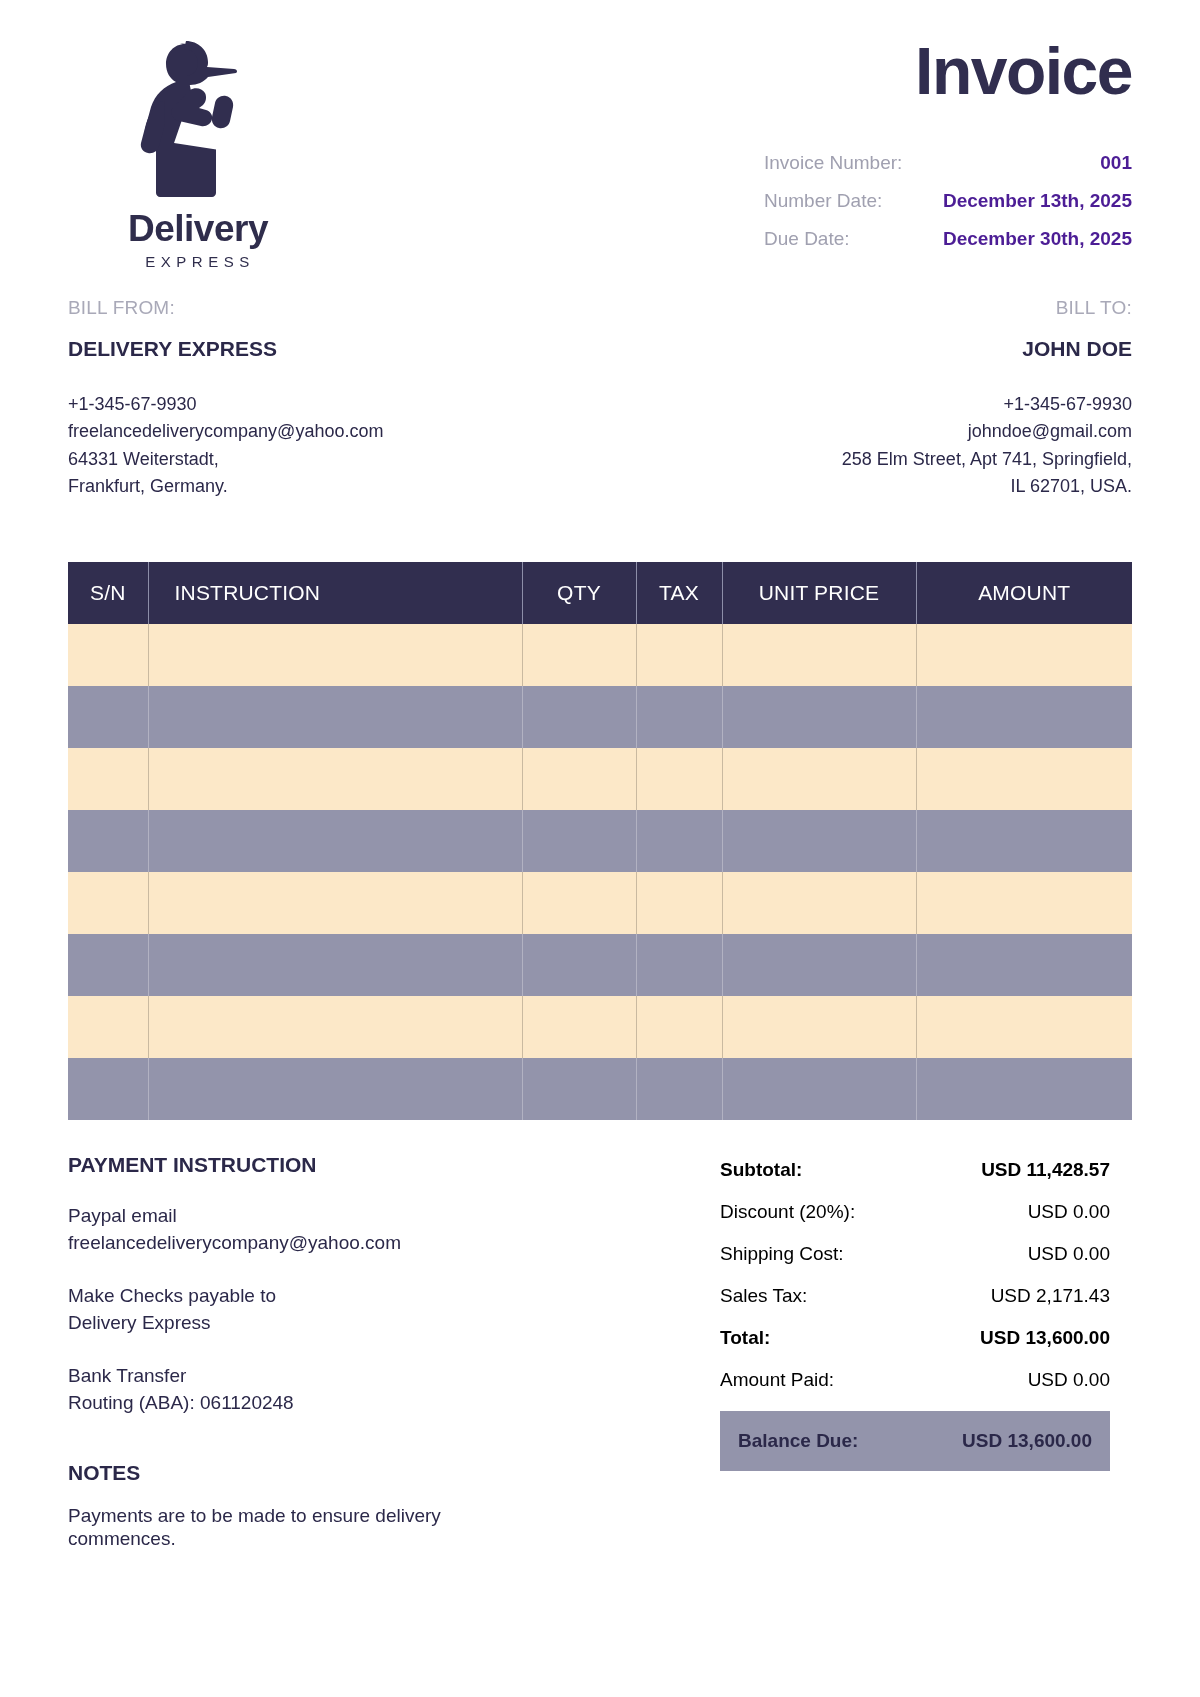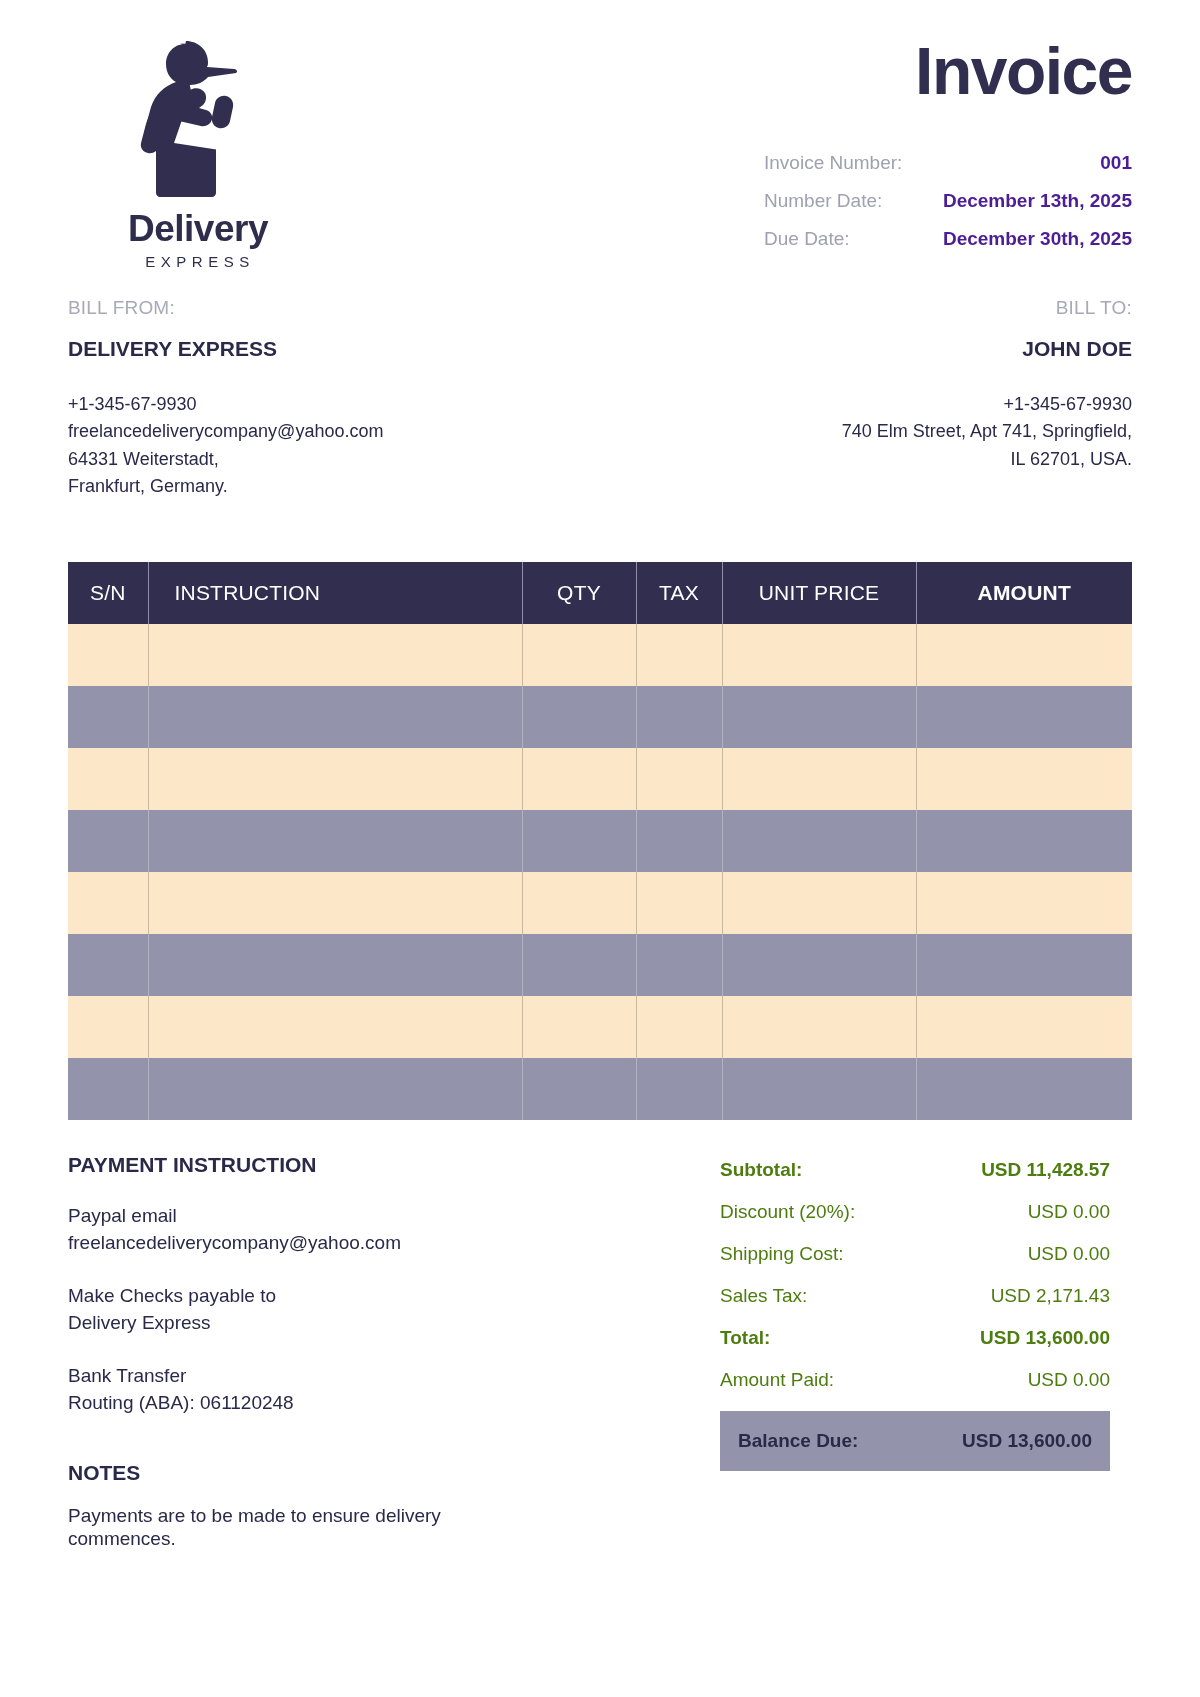--- a/index.html
+++ b/index.html
@@ -131,21 +131,21 @@
   }
   table.items th {
     background: #312e4f;
     color: #ffffff;
     font-size: 21px;
     font-weight: normal;
     height: 62px;
     border-right: 1px solid #8d8ea8;
     letter-spacing: 0.2px;
   }
-  table.items th:last-child { border-right: none; font-weight: bold; }
+  table.items th:last-child { border-right: none; }
   table.items th.c-sn { width: 80px; }
   table.items th.c-desc { width: 374px; text-align: left; padding-left: 26px; }
   table.items th.c-qty { width: 114px; }
   table.items th.c-tax { width: 86px; }
   table.items th.c-unit { width: 194px; }
   table.items th.c-amt { width: 216px; }
 
   table.items td {
     height: 62px;
     border-right: 1px solid #c9b9a0;
@@ -188,21 +188,21 @@
     line-height: 1.18;
     max-width: 430px;
   }
 
   .totals-col { width: 390px; padding-top: 6px; }
   .tot-row {
     display: flex;
     justify-content: space-between;
     align-items: baseline;
     font-size: 19px;
-    color: #4d7c0f;
+    color: #000000;
     margin-bottom: 20px;
   }
   .tot-row.bold .tot-label,
   .tot-row.bold .tot-value { font-weight: bold; }
   .balance-row {
     display: flex;
     justify-content: space-between;
     align-items: center;
     background: #9394ab;
     height: 60px;
@@ -263,21 +263,22 @@
       <div class="bill-line">+1-345-67-9930</div>
       <div class="bill-line">freelancedeliverycompany@yahoo.com</div>
       <div class="bill-line">64331 Weiterstadt,</div>
       <div class="bill-line">Frankfurt, Germany.</div>
     </div>
 
     <div class="bill-col right">
       <div class="bill-head">BILL TO:</div>
       <div class="bill-name">JOHN DOE</div>
       <div class="bill-line">+1-345-67-9930</div>
-      <div class="bill-line">740 Elm Street, Apt 741, Springfield,</div>
+      <div class="bill-line">johndoe@gmail.com</div>
+      <div class="bill-line">258 Elm Street, Apt 741, Springfield,</div>
       <div class="bill-line">IL 62701, USA.</div>
     </div>
   </div>
 
   <div class="table-wrap">
 
     <div class="watermark">
       <svg class="wm-mark" width="96" height="134" viewBox="0 0 120 168">
         <path fill="#f5e9d4" d="M47 6c-11 0-19 9-19 20 0 8 4 15 10 18 -12 4 -21 13 -25 25 l-6 22 c-1 5 2 9 7 9 l4 0 0 55 c0 2 2 4 4 4 l52 0 c2 0 4 -2 4 -4 l0 -55 c2 -9 3 -19 3 -27 l0 -6 -28 -14 -2 -10 c6 -3 10 -10 10 -18 0 -11 -8 -20 -19 -20 z"></path>
         <path fill="#f5e9d4" d="M48 3c12 0 22 9 22 21 0 2 0 3 -1 5 l27 2 c3 0 4 3 2 4 l-28 4 c-4 5 -11 8 -18 8 l0 -9 c6 -1 11 -6 11 -13 0 -8 -6 -14 -14 -14 z"></path>

